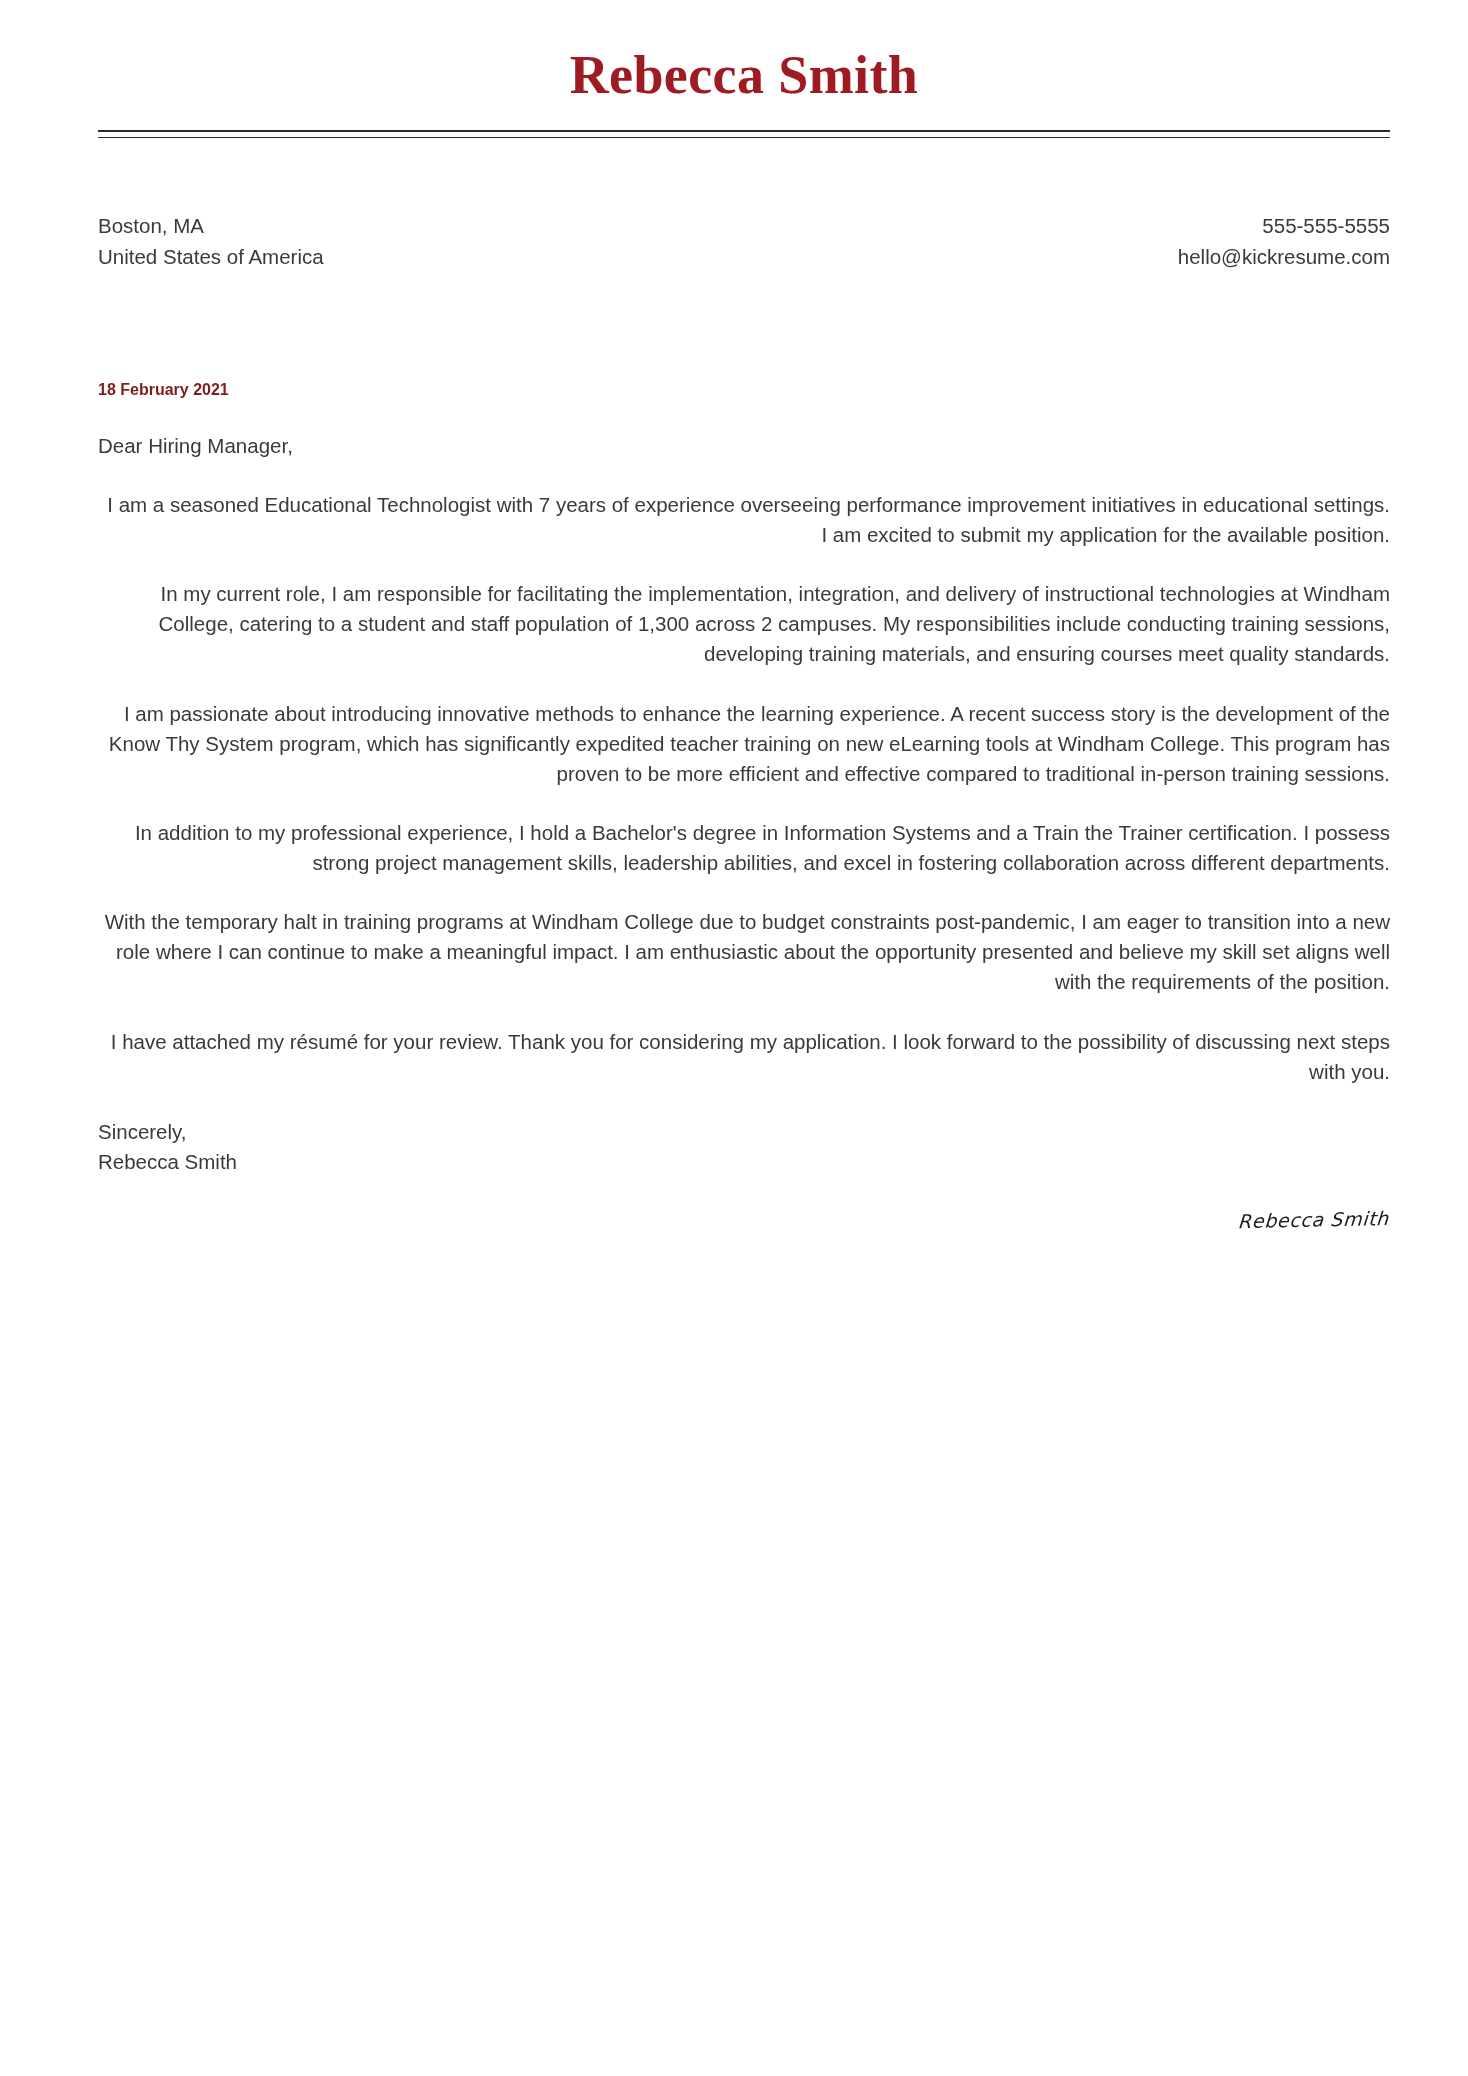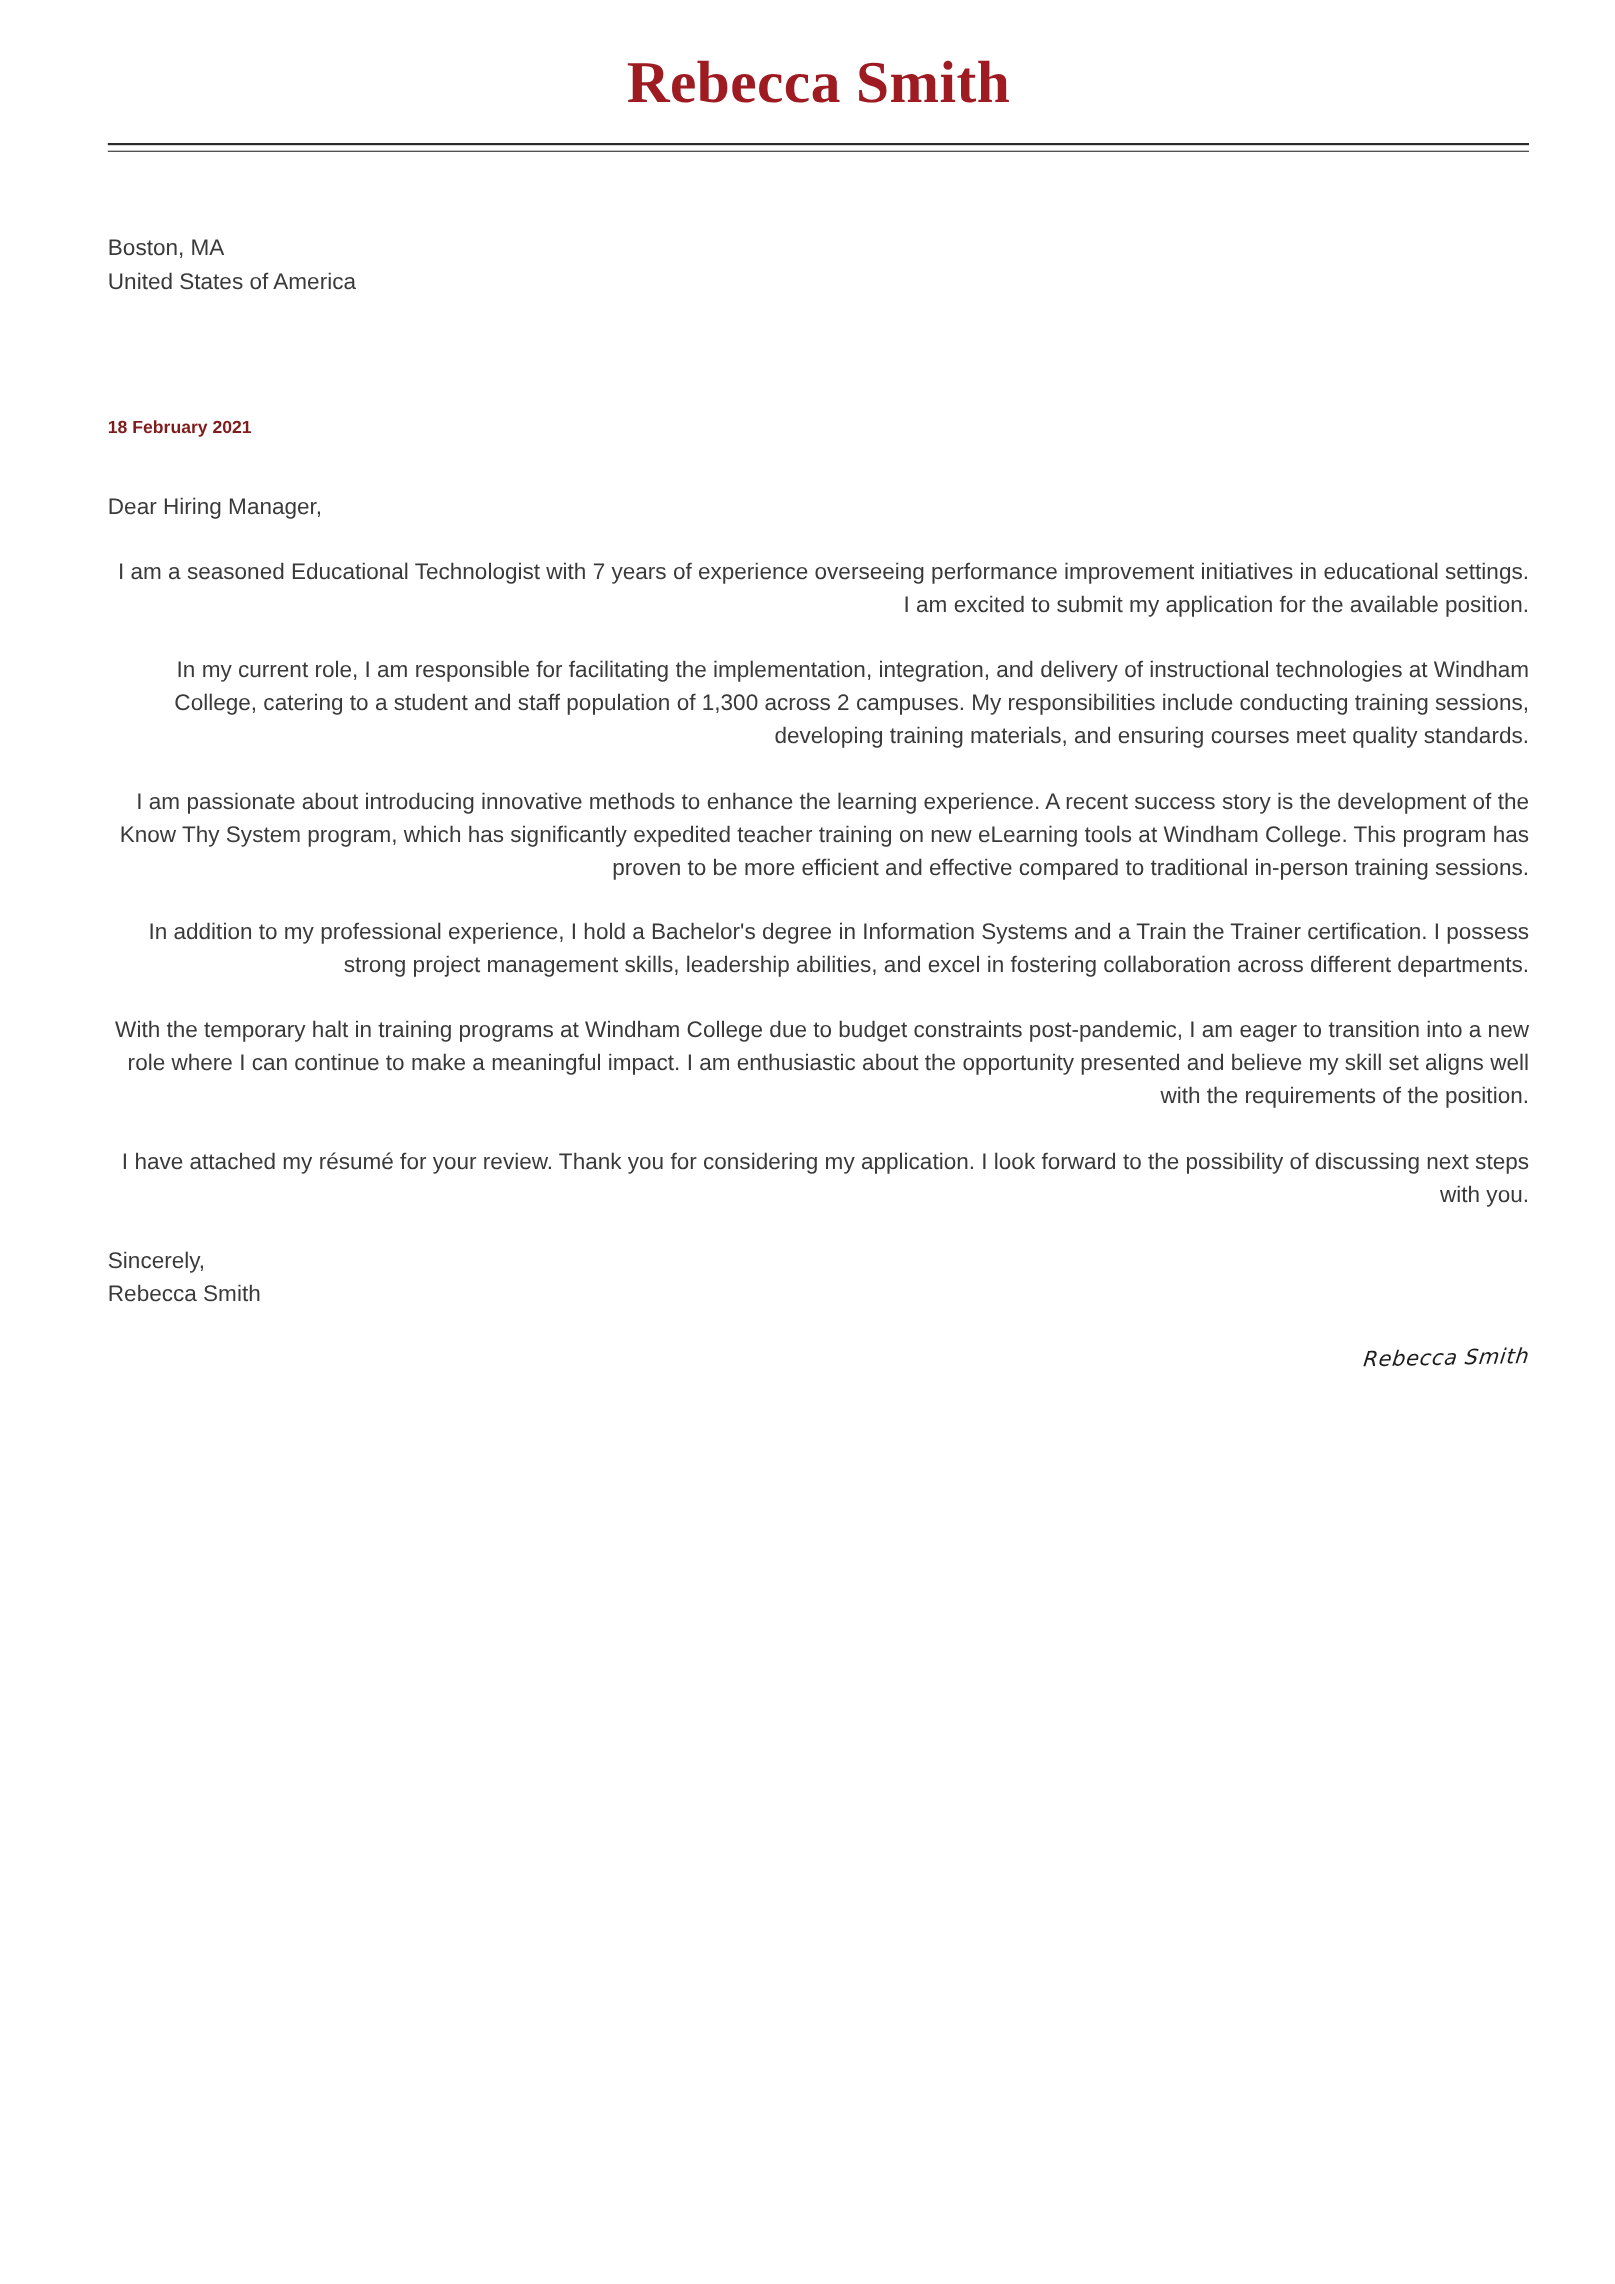--- a/index.html
+++ b/index.html
@@ -77,21 +77,21 @@
     font-weight: 700;
     color: #7f1d1d;
     font-size: 16px;
   }
 
   .letter-subject {
     margin-top: 2px;
   }
 
   .salutation {
-    margin-top: 44px;
+    margin-top: 29px;
   }
 
   .paragraph {
     margin-top: 29px;
     text-align: right;
   }
 
   .closing {
     margin-top: 30px;
   }
@@ -125,20 +125,24 @@
       <div class="rule"></div>
       <div class="rule thin"></div>
     </div>
   </div>
 
   <div class="contact-row">
     <div class="contact-col left">
       <div class="contact-line">Boston, MA</div>
       <div class="contact-line">United States of America</div>
     </div>
+    <div class="contact-col right">
+      <div class="contact-line">555-555-5555</div>
+      <div class="contact-line">hello@kickresume.com</div>
+    </div>
   </div>
 
   <div class="letter">
 
     <div class="letter-date">18 February 2021</div>
 
 
     <div class="salutation">Dear Hiring Manager,</div>
 
     <p class="paragraph">I am a seasoned Educational Technologist with 7 years of experience overseeing performance improvement initiatives in educational settings. I am excited to submit my application for the available position.</p>

